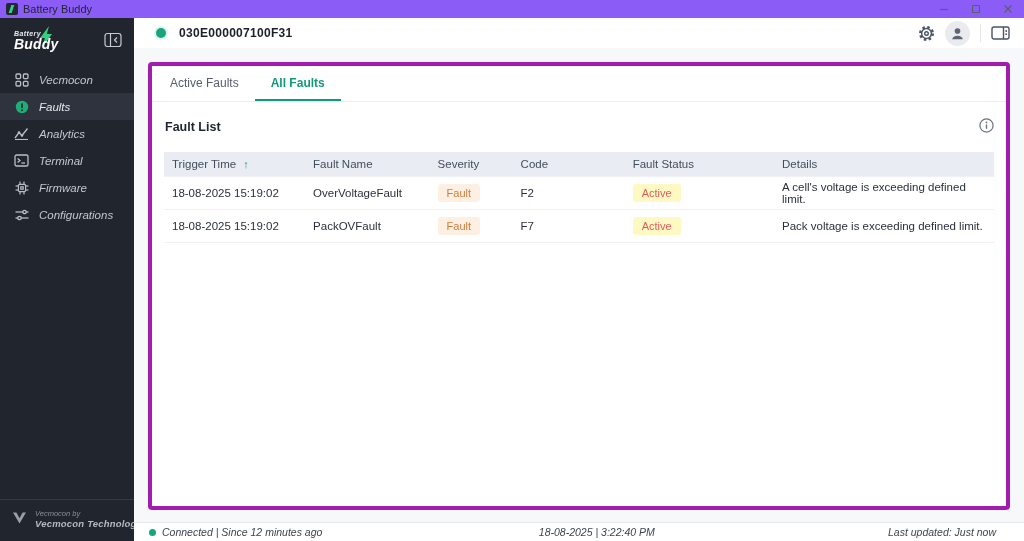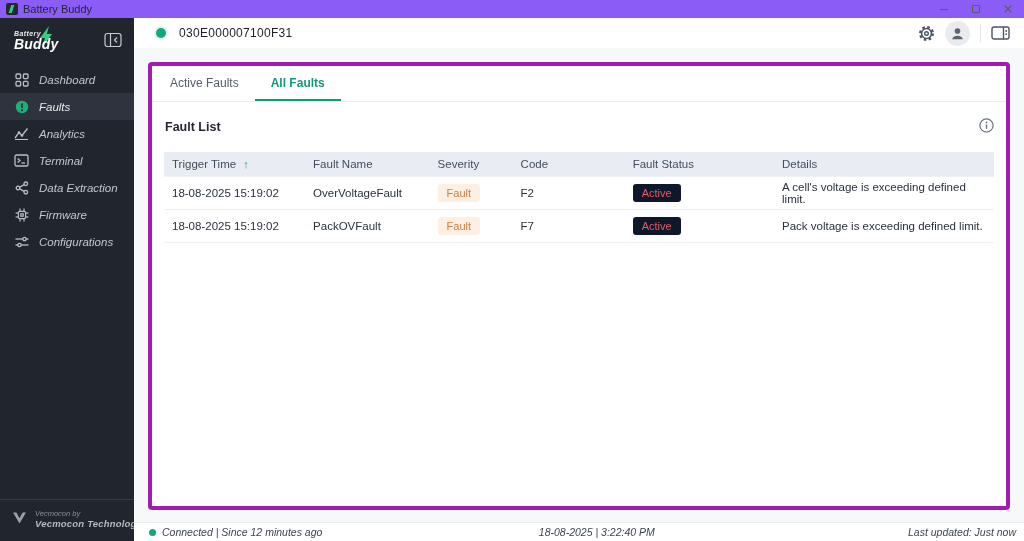--- a/index.html
+++ b/index.html
@@ -31,21 +31,21 @@
   .nav-item.active { background:#2e333d; color:#e6e9ee; }
   .nav-item .nicon { width:15px; display:flex; justify-content:center; align-items:center; flex:0 0 auto; }
   .sidebar-footer { margin-top:auto; border-top:1px solid #343a46; padding:9px 10px 12px 12px; display:flex; gap:8px; align-items:center; }
   .sf-text .p1 { font-size:7.5px; color:#8a909b; }
   .sf-text .p2 { font-size:9.5px; color:#b3b9c3; font-weight:bold; letter-spacing:.2px; white-space:nowrap; }
 
   
   .main { flex:1; display:flex; flex-direction:column; min-width:0; background:#f7f8fa; }
   .main-header { height:30px; background:#ffffff; display:flex; align-items:center; padding:0 14px 0 22px; flex:0 0 auto; }
   .conn-dot { width:10px; height:10px; border-radius:50%; background:#17a57e; box-shadow:0 0 0 2px rgba(23,165,126,.12); }
-  .device-id { font-size:12px; font-weight:normal; color:#1b2026; margin-left:13px; letter-spacing:.3px; }
+  .device-id { font-size:12px; font-weight:bold; color:#1b2026; margin-left:13px; letter-spacing:.3px; }
   .header-actions { margin-left:auto; display:flex; align-items:center; gap:10px; }
   .avatar { width:25px; height:25px; border-radius:50%; background:#e9ebef; display:flex; align-items:center; justify-content:center; }
   .v-divider { width:1px; height:18px; background:#e3e5e9; }
   .icon-btn { display:flex; align-items:center; justify-content:center; }
 
   .content { flex:1; padding:14px 14px 12px 14px; min-height:0; }
   .card { background:#ffffff; border:4px solid #a21caf; border-radius:4px; height:100%; display:flex; flex-direction:column; }
 
   .tabs { display:flex; border-bottom:1px solid #ebedf0; padding-left:2px; flex:0 0 auto; }
   .tab { height:35px; display:flex; align-items:center; padding:0 16px; font-size:12px; color:#555e6b; border-bottom:2px solid transparent; cursor:default; }
@@ -57,27 +57,27 @@
   .table-wrap { padding:0 12px; }
   table { width:100%; border-collapse:collapse; table-layout:fixed; }
   col.c1{width:17%} col.c2{width:15%} col.c3{width:10%} col.c4{width:13.5%} col.c5{width:18%} col.c6{width:26.5%}
   thead th { background:#e9edf3; font-size:11.5px; font-weight:normal; color:#444d5c; text-align:left; padding:0 8px; height:24px; }
   thead th.sorted { }
   .sort-arrow { color:#17a57e; font-size:11px; margin-left:7px; font-weight:bold; }
   tbody td { font-size:11.5px; color:#2a313c; padding:0 8px; height:33px; border-bottom:1px solid #f0f1f4; background:#fff; }
   tbody tr:first-child td { border-top:1px solid #f0f1f4; }
   .badge { display:inline-block; padding:3px 9px; border-radius:3px; font-size:11px; }
   .badge.severity { background:#fdf0e3; color:#cb7e3e; }
-  .badge.status { background:#0f172a; color:#e25c5c; }
+  .badge.status { background:#fef9c3; color:#e25c5c; }
 
   .statusbar { height:19px; background:#ffffff; border-top:1px solid #e7e9ec; position:relative; flex:0 0 auto; font-size:10.5px; color:#3d4450;font-style:italic; }
   .sb-left { position:absolute; left:15px; top:0; height:100%; display:flex; align-items:center; gap:6px; }
   .sb-dot { width:7px; height:7px; border-radius:50%; background:#17a57e; }
   .sb-center { position:absolute; left:52%; top:0; height:100%; display:flex; align-items:center; transform:translateX(-50%); }
-  .sb-right { position:absolute; right:8px; top:0; height:100%; display:flex; align-items:center; }
+  .sb-right { position:absolute; right:28px; top:0; height:100%; display:flex; align-items:center; }
 </style>
 </head>
 <body>
 
 <div class="app">
 
   <div class="titlebar">
     <span class="appicon"></span>
     <span>Battery Buddy</span>
     <div class="win-controls">
@@ -126,21 +126,21 @@
           <span class="nicon">
             <svg width="14" height="14" viewBox="0 0 14 14">
                 <g fill="none" stroke="#b9bec8" stroke-width="1.3">
                   <rect x="1" y="1" width="4.6" height="4.6" rx="1"></rect>
                   <rect x="8.4" y="1" width="4.6" height="4.6" rx="1"></rect>
                   <rect x="1" y="8.4" width="4.6" height="4.6" rx="1"></rect>
                   <rect x="8.4" y="8.4" width="4.6" height="4.6" rx="1"></rect>
                 </g>
               </svg>
           </span>
-          <span>Dashboard</span>
+          <span>Vecmocon</span>
         </div>
         <div class="nav-item active">
           <span class="nicon">
             <svg width="14" height="14" viewBox="0 0 14 14">
                 <circle cx="7" cy="7" r="6.2" fill="#1fae77"></circle>
                 <rect x="6.2" y="3.2" width="1.6" height="5" rx="0.8" fill="#21252e"></rect>
                 <circle cx="7" cy="10.2" r="1" fill="#21252e"></circle>
               </svg>
           </span>
           <span>Faults</span>
@@ -158,34 +158,20 @@
         </div>
         <div class="nav-item">
           <span class="nicon">
             <svg width="15" height="13" viewBox="0 0 15 13">
                 <rect x="1" y="1" width="13" height="11" rx="1.6" fill="none" stroke="#b9bec8" stroke-width="1.3"></rect>
                 <path d="M3.6 4.4 L6 6.5 L3.6 8.6" fill="none" stroke="#b9bec8" stroke-width="1.3"></path>
                 <line x1="7.4" y1="9" x2="11" y2="9" stroke="#b9bec8" stroke-width="1.3"></line>
               </svg>
           </span>
           <span>Terminal</span>
-        </div>
-        <div class="nav-item">
-          <span class="nicon">
-            <svg width="14" height="14" viewBox="0 0 14 14">
-                <g fill="none" stroke="#b9bec8" stroke-width="1.3">
-                  <circle cx="10.8" cy="2.8" r="1.8"></circle>
-                  <circle cx="3" cy="7" r="1.8"></circle>
-                  <circle cx="10.8" cy="11.2" r="1.8"></circle>
-                  <line x1="4.7" y1="6.2" x2="9.1" y2="3.6"></line>
-                  <line x1="4.7" y1="7.9" x2="9.1" y2="10.4"></line>
-                </g>
-              </svg>
-          </span>
-          <span>Data Extraction</span>
         </div>
         <div class="nav-item">
           <span class="nicon">
             <svg width="14" height="14" viewBox="0 0 14 14">
                 <g stroke="#b9bec8" stroke-width="1.2" fill="none">
                   <rect x="3.4" y="3.4" width="7.2" height="7.2" rx="1.4"></rect>
                   <rect x="5.8" y="5.8" width="2.4" height="2.4"></rect>
                   <line x1="5" y1="0.6" x2="5" y2="3.4"></line>
                   <line x1="9" y1="0.6" x2="9" y2="3.4"></line>
                   <line x1="5" y1="10.6" x2="5" y2="13.4"></line>

